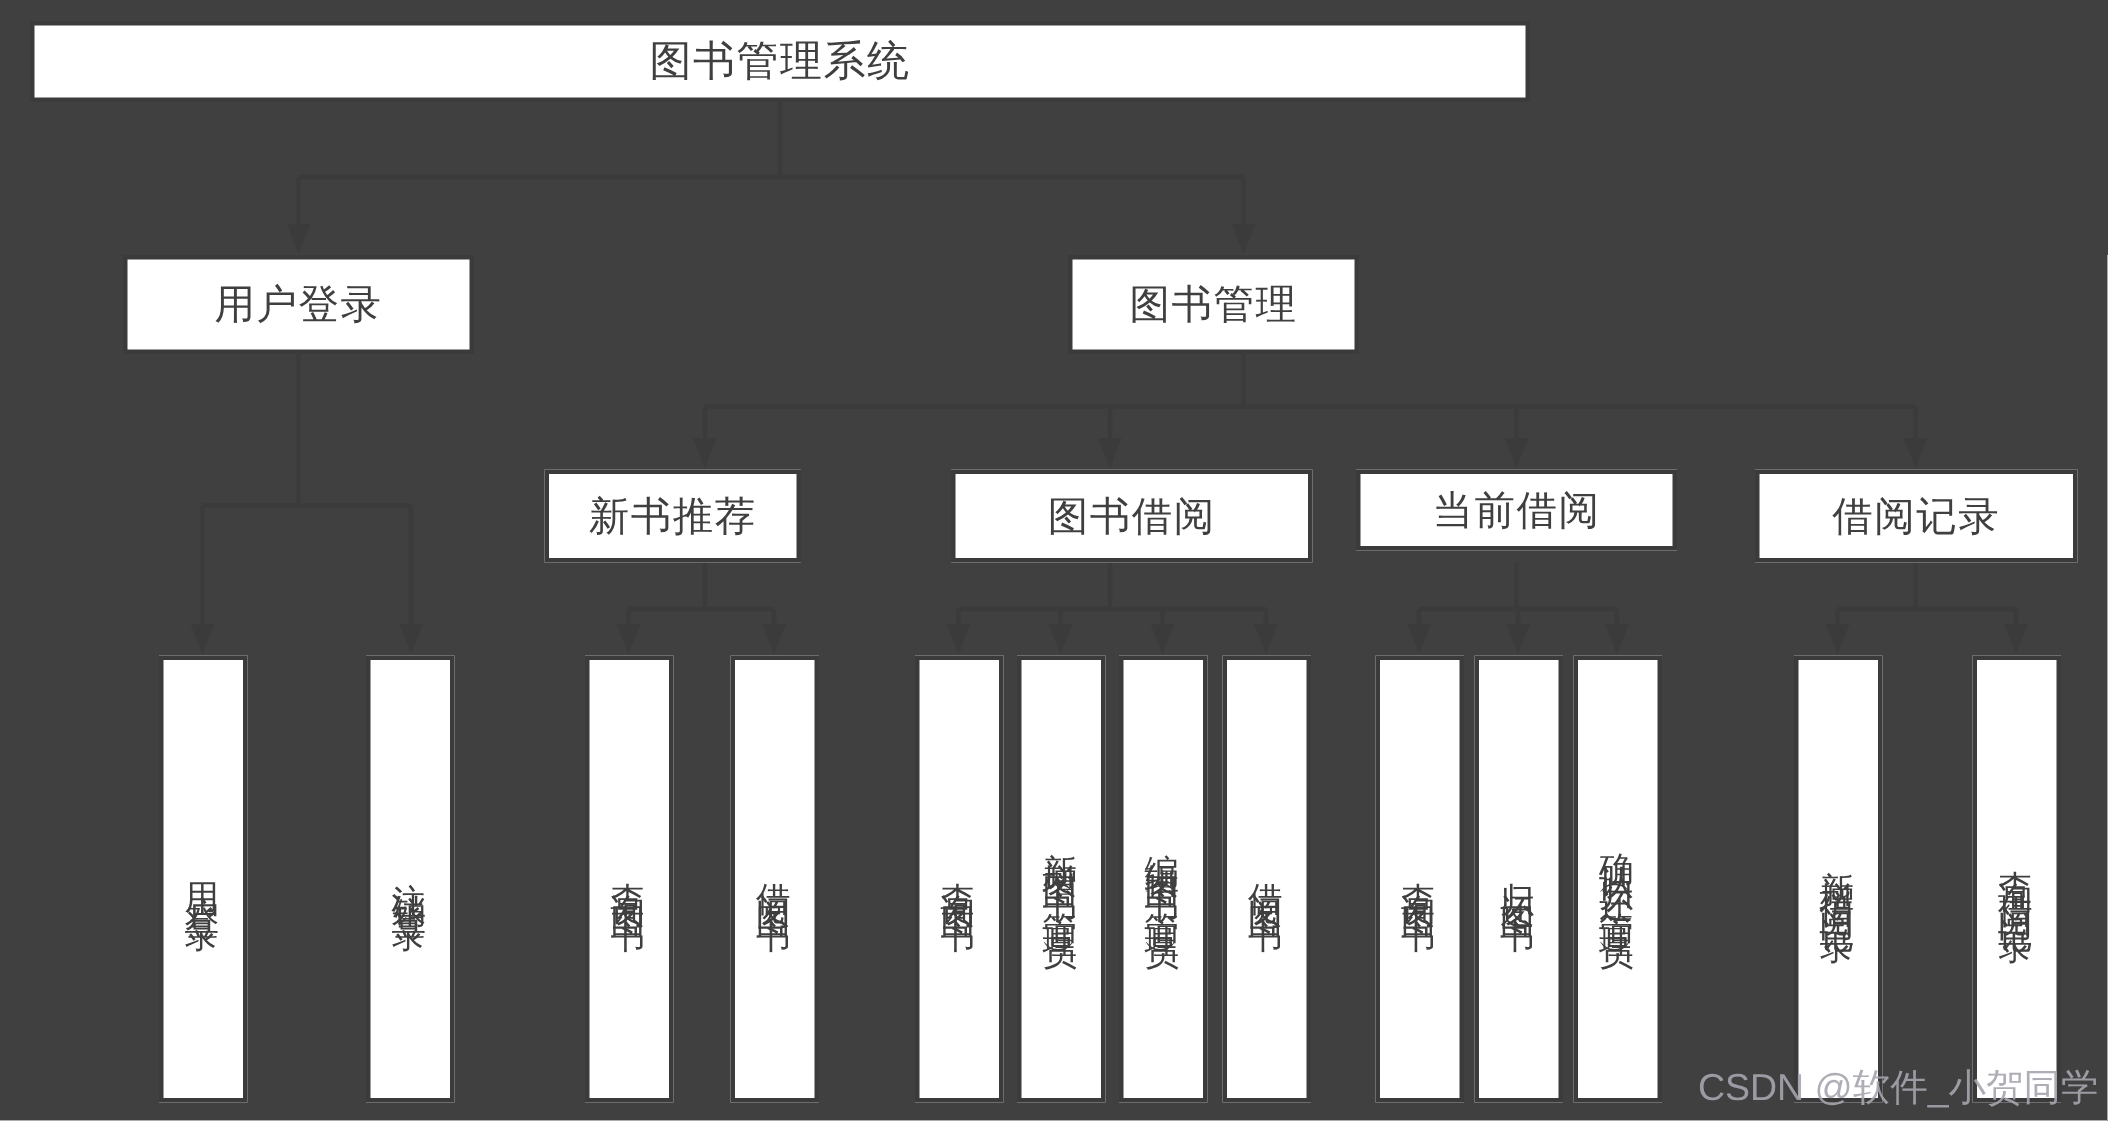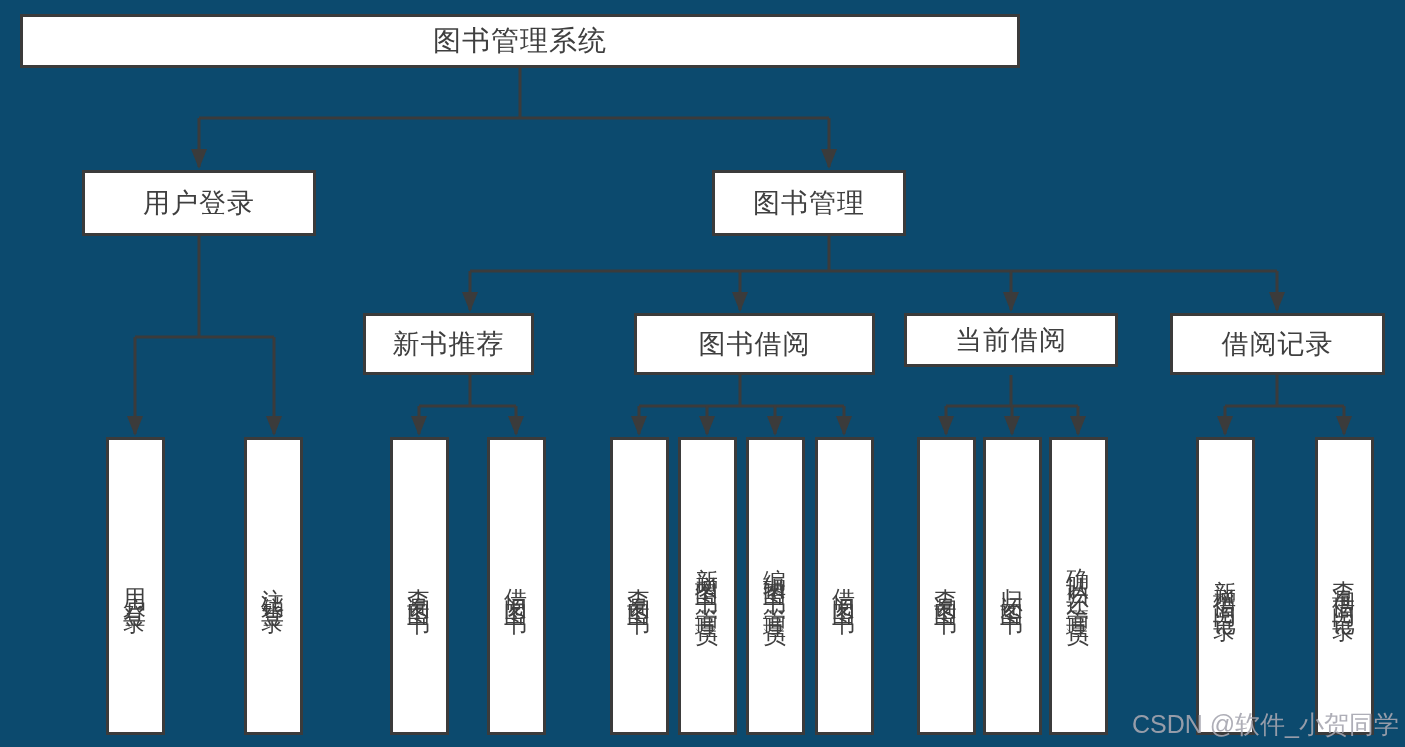--- a/index.html
+++ b/index.html
@@ -5,21 +5,21 @@
   html, body {
     margin: 0;
     padding: 0;
     background: #ffffff;
     font-family: "Liberation Sans", sans-serif;
   }
   #canvas {
     position: relative;
     width: 1405px;
     height: 747px;
-    background: #0c4a6e;
+    background: #404040;
     overflow: hidden;
   }
   #wires {
     position: absolute;
     left: 0; top: 0;
     z-index: 0;
   }
   .node {
     position: absolute;
     box-sizing: border-box;

